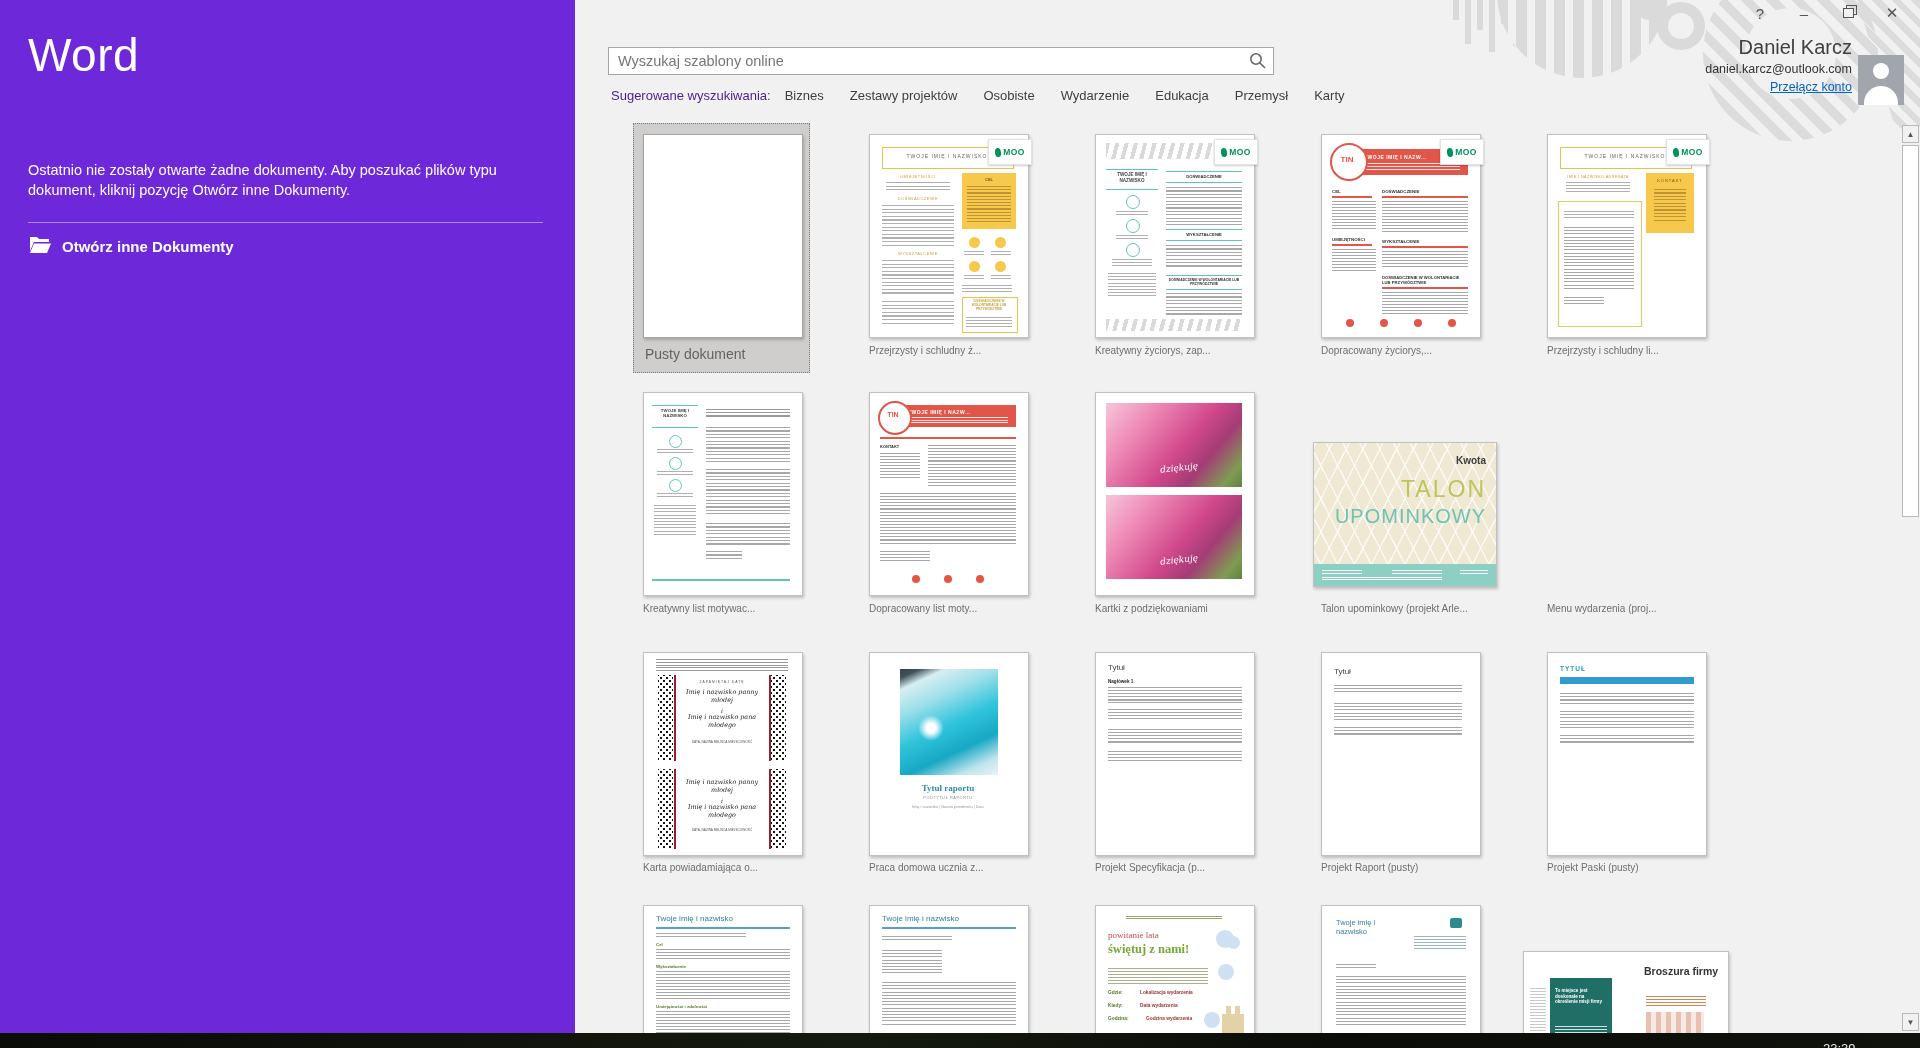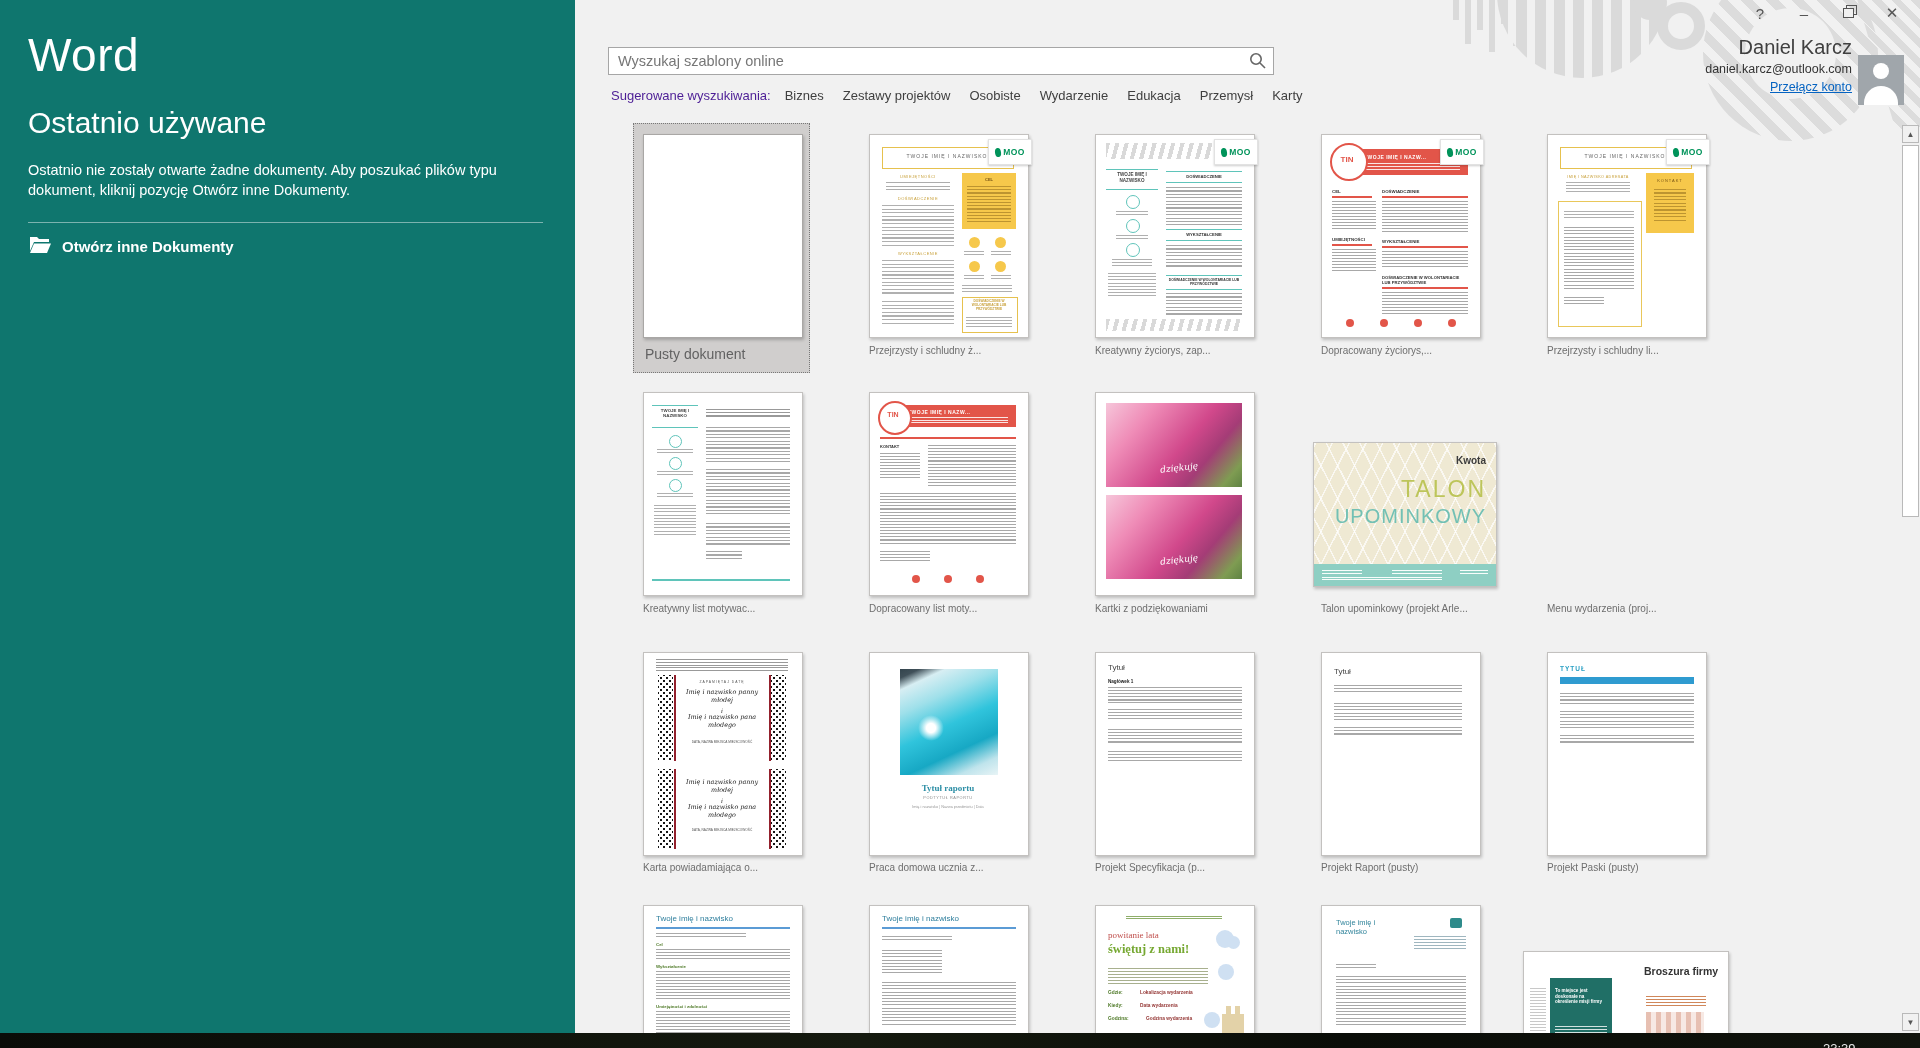--- a/index.html
+++ b/index.html
@@ -1,20 +1,20 @@
 <!DOCTYPE html>
 <html><head>
 <meta charset="utf-8">
 <style>
   html,body{margin:0;padding:0}
   body{width:1920px;height:1048px;overflow:hidden;font-family:"Liberation Sans",sans-serif;background:#0d100b}
   .screen{position:relative;width:1920px;height:1048px}
 
   
-  .sidebar{position:absolute;left:0;top:0;width:575px;height:1033px;background:#0f766e;color:#fff}
+  .sidebar{position:absolute;left:0;top:0;width:575px;height:1033px;background:#6d28d9;color:#fff}
   .app-title{position:absolute;left:28px;top:28px;font-size:46px;font-weight:300;letter-spacing:.5px}
   .recent-heading{position:absolute;left:28px;top:106px;font-size:30px;font-weight:300}
   .empty-text{position:absolute;left:28px;top:160px;width:518px;font-size:14.5px;line-height:20px;margin:0}
   .divider{position:absolute;left:28px;top:222px;width:515px;border-top:1px solid rgba(255,255,255,.45)}
   .open-other{position:absolute;left:28px;top:236px;display:flex;align-items:center;gap:10px;font-size:15px;font-weight:bold;cursor:pointer}
 
   
   .content{position:absolute;left:575px;top:0;width:1345px;height:1033px;background:#f1f1f1;overflow:hidden}
   .decor{position:absolute;z-index:0}
   .bars{left:878px;top:0;height:60px;display:flex;gap:6px;align-items:flex-start}
@@ -63,21 +63,20 @@
   .taskbar{position:absolute;left:0;top:1033px;width:1920px;height:15px;background:linear-gradient(90deg,#0a0c08,#151a0f 45%,#0a0d08 70%,#10130c)}
   .clock{position:absolute;left:1823px;top:8px;color:#e8e8e8;font-size:13px}
 </style>
 </head>
 <body>
 
 <div class="screen">
 
   <aside class="sidebar">
     <div class="app-title">Word</div>
-    <div class="recent-heading">Ostatnio używane</div>
     <p class="empty-text">Ostatnio nie zostały otwarte żadne dokumenty. Aby poszukać plików typu dokument,  kliknij pozycję Otwórz inne Dokumenty.</p>
     <div class="divider"></div>
     <div class="open-other">
       <span><svg width="24" height="18" viewBox="0 0 24 18">
             <path d="M1 1h8l2 2h10v3H6L2 15V1z" fill="#fff"></path>
             <path d="M6 7.5h17l-4 9.5H2z" fill="#fff"></path>
           </svg></span>
       <span>Otwórz inne Dokumenty</span>
     </div>
   </aside>
@@ -112,21 +111,21 @@
     <div class="search-wrap">
       <input placeholder="Wyszukaj szablony online" style="">
       <span class="mag"><svg width="17" height="17" viewBox="0 0 17 17">
             <circle cx="7" cy="7" r="5.2" fill="none" stroke="#666" stroke-width="1.6"></circle>
             <line x1="11" y1="11" x2="16" y2="16" stroke="#666" stroke-width="1.6"></line>
           </svg></span>
     </div>
 
     <div class="suggested">
       <span class="sug-label">Sugerowane wyszukiwania:</span>
-      <span id="sug-links" style="display:flex;gap:19px">
+      <span id="sug-links" style="display:flex;gap:26px">
           <span class="sug-link">Biznes</span>
           <span class="sug-link">Zestawy projektów</span>
           <span class="sug-link">Osobiste</span>
           <span class="sug-link">Wydarzenie</span>
           <span class="sug-link">Edukacja</span>
           <span class="sug-link">Przemysł</span>
           <span class="sug-link">Karty</span>
         </span>
     </div>
 

